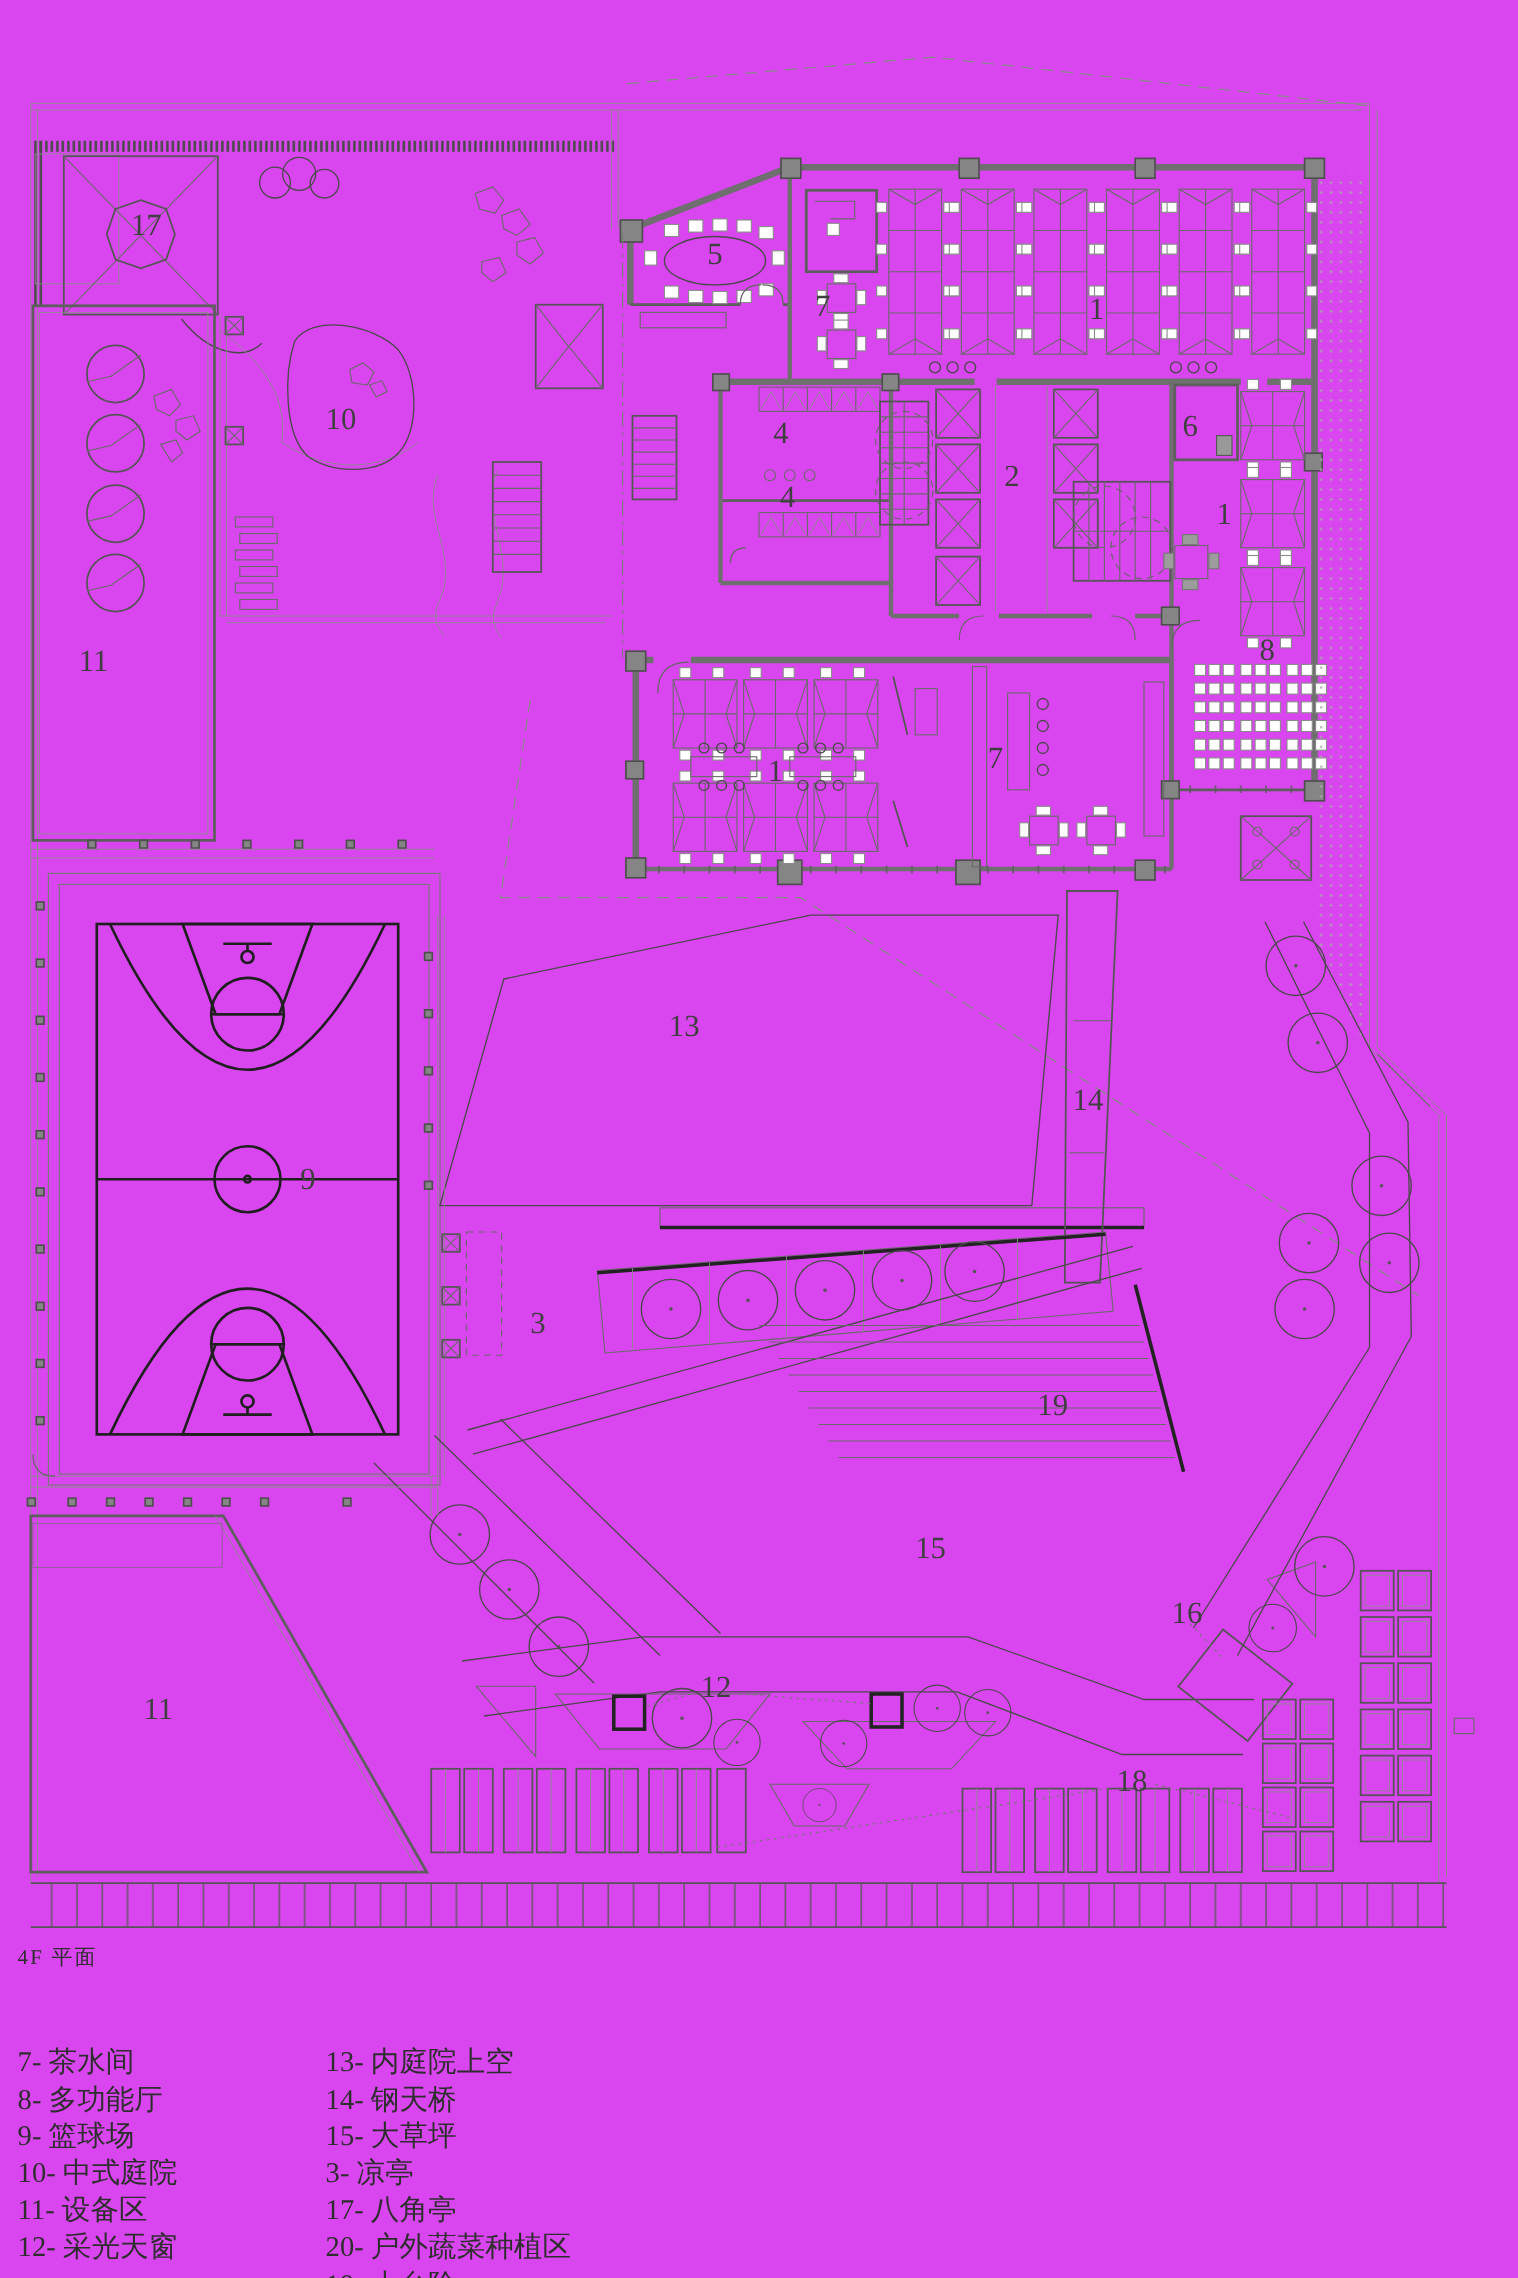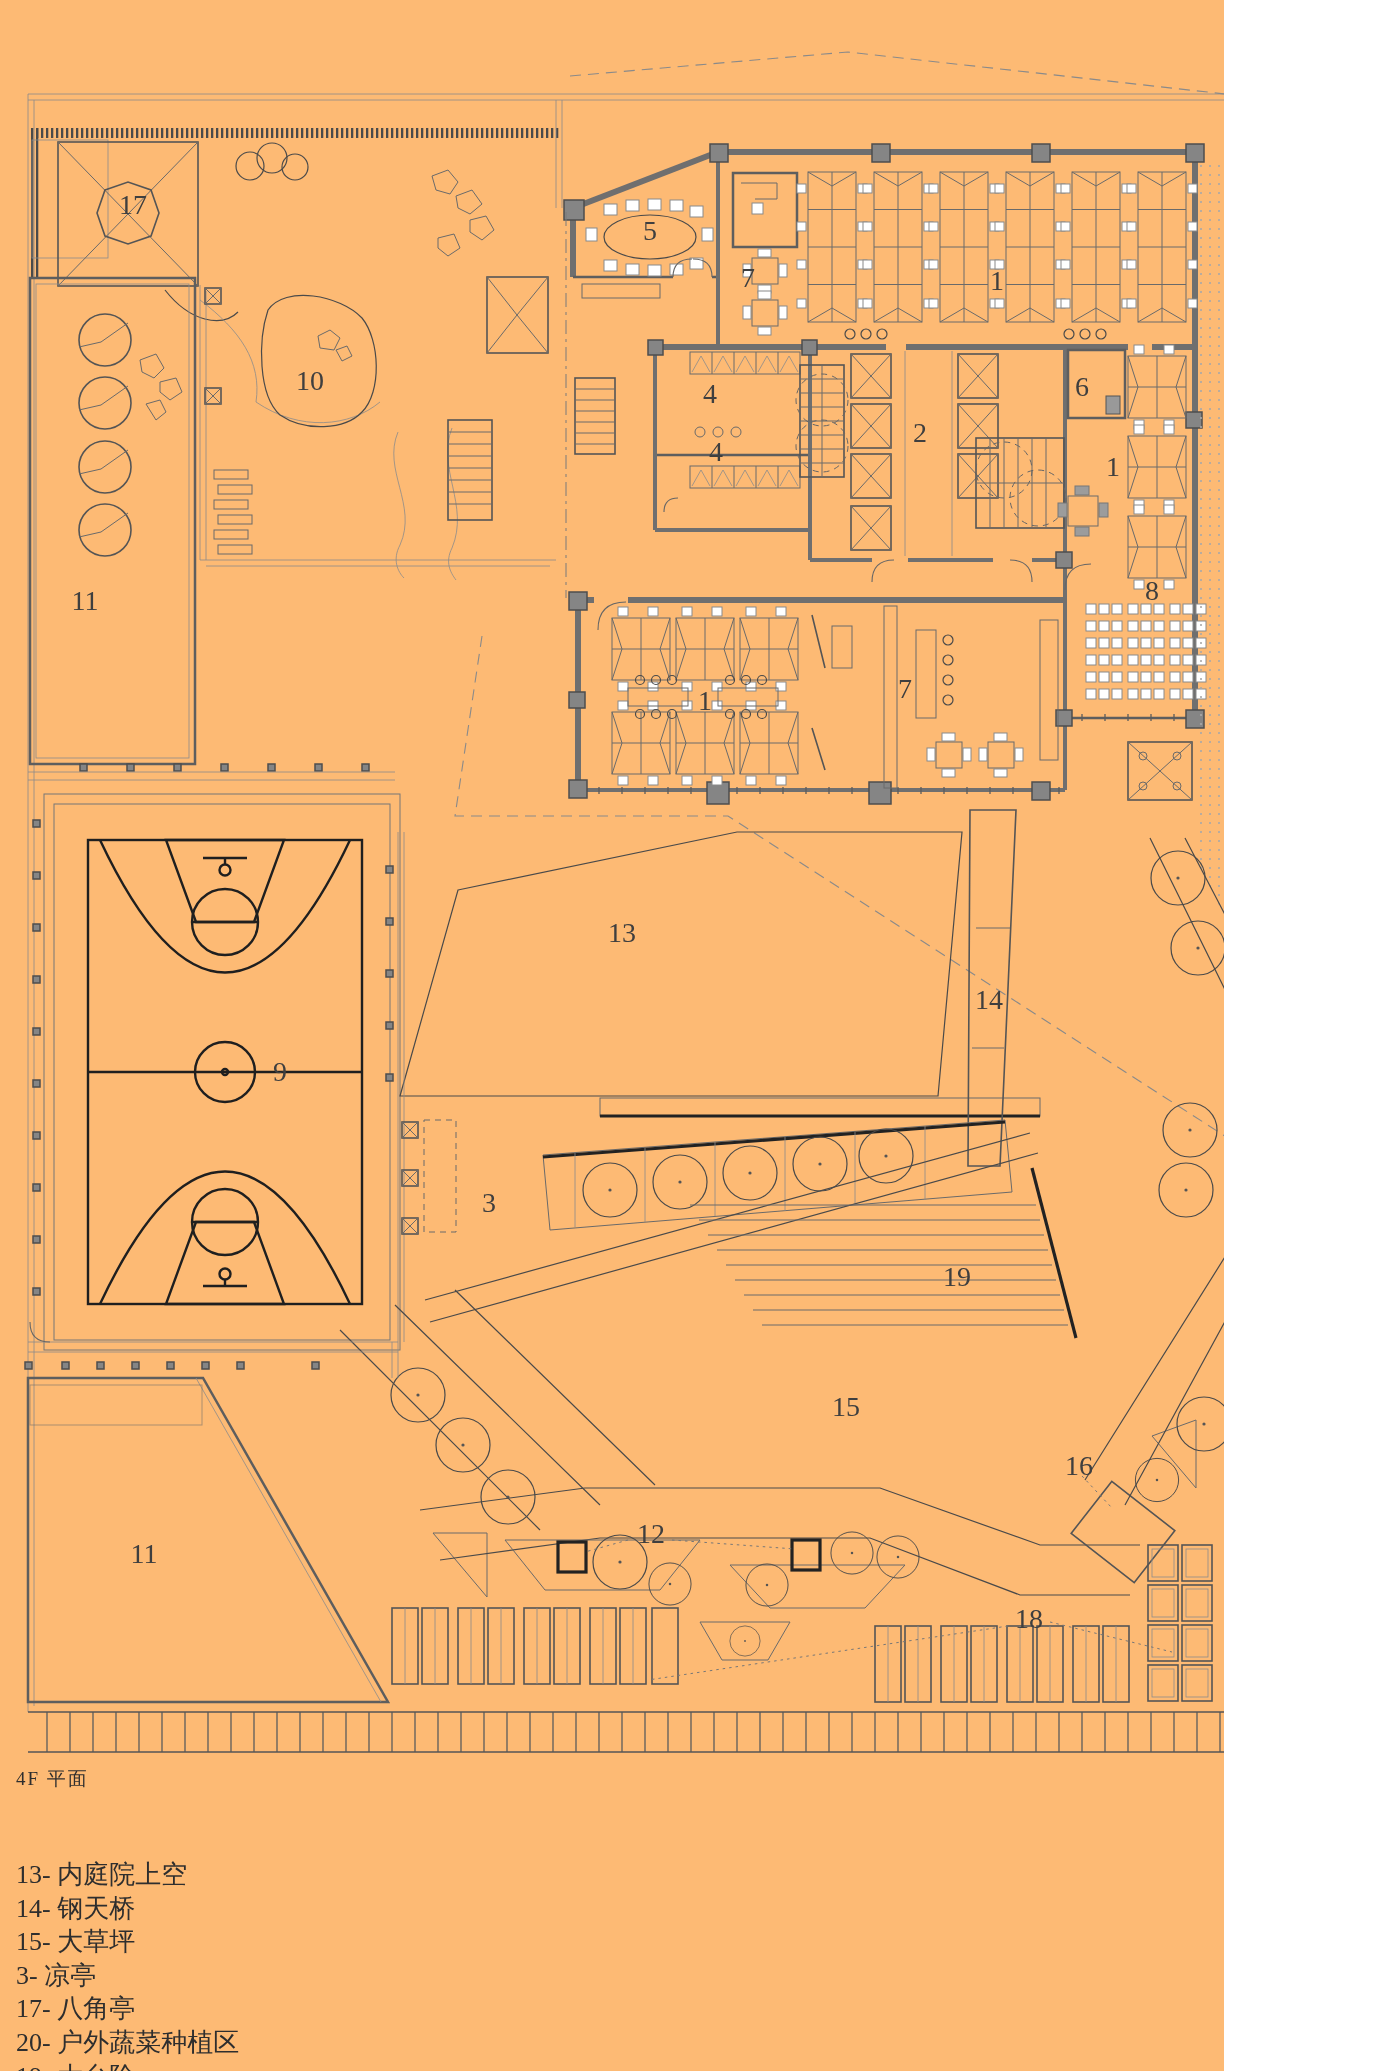--- a/index.html
+++ b/index.html
@@ -1,16 +1,16 @@
 <!DOCTYPE html>
 <html><head>
 <meta charset="utf-8">
 <style>
   html,body{margin:0;padding:0;background:#fff;}
-  #page{position:relative;width:1224px;height:2071px;background:#fdba74;overflow:hidden;
+  #page{position:relative;width:1380px;height:2071px;background:#d946ef;overflow:hidden;
         font-family:"Liberation Serif","DejaVu Serif",serif;}
   svg{position:absolute;left:0;top:0;}
   
   .ln {stroke:#6a6a6a;stroke-width:1;fill:none}
   .lnt{stroke:#8c8c8c;stroke-width:.8;fill:none}
   .ln2{stroke:#555;stroke-width:1.6;fill:none}
   .lnd{stroke:#4a4a4a;stroke-width:1.2;fill:none}
   .wall{stroke:#6f6f6f;stroke-width:6;fill:none}
   .wall4{stroke:#6f6f6f;stroke-width:4;fill:none}
   .wall2{stroke:#5e5e5e;stroke-width:2.5;fill:none}
@@ -643,16 +643,17 @@
         <text x="846" y="1416" class="plan-num">15</text>
         <text x="1079" y="1475" class="plan-num">16</text>
         <text x="651" y="1543" class="plan-num">12</text>
         <text x="144" y="1563" class="plan-num">11</text>
         <text x="1029" y="1628" class="plan-num">18</text>
       </g>
 </svg>
 
 <div id="title">4F 平面</div>
 <div id="legend">
+      <div class="legend-col"><div>7- 茶水间</div><div>8- 多功能厅</div><div>9- 篮球场</div><div>10- 中式庭院</div><div>11- 设备区</div><div>12- 采光天窗</div></div>
       <div class="legend-col"><div>13- 内庭院上空</div><div>14- 钢天桥</div><div>15- 大草坪</div><div>3- 凉亭</div><div>17- 八角亭</div><div>20- 户外蔬菜种植区</div><div>19- 大台阶</div></div>
     </div>
 
 </div>
 
 </body></html>

